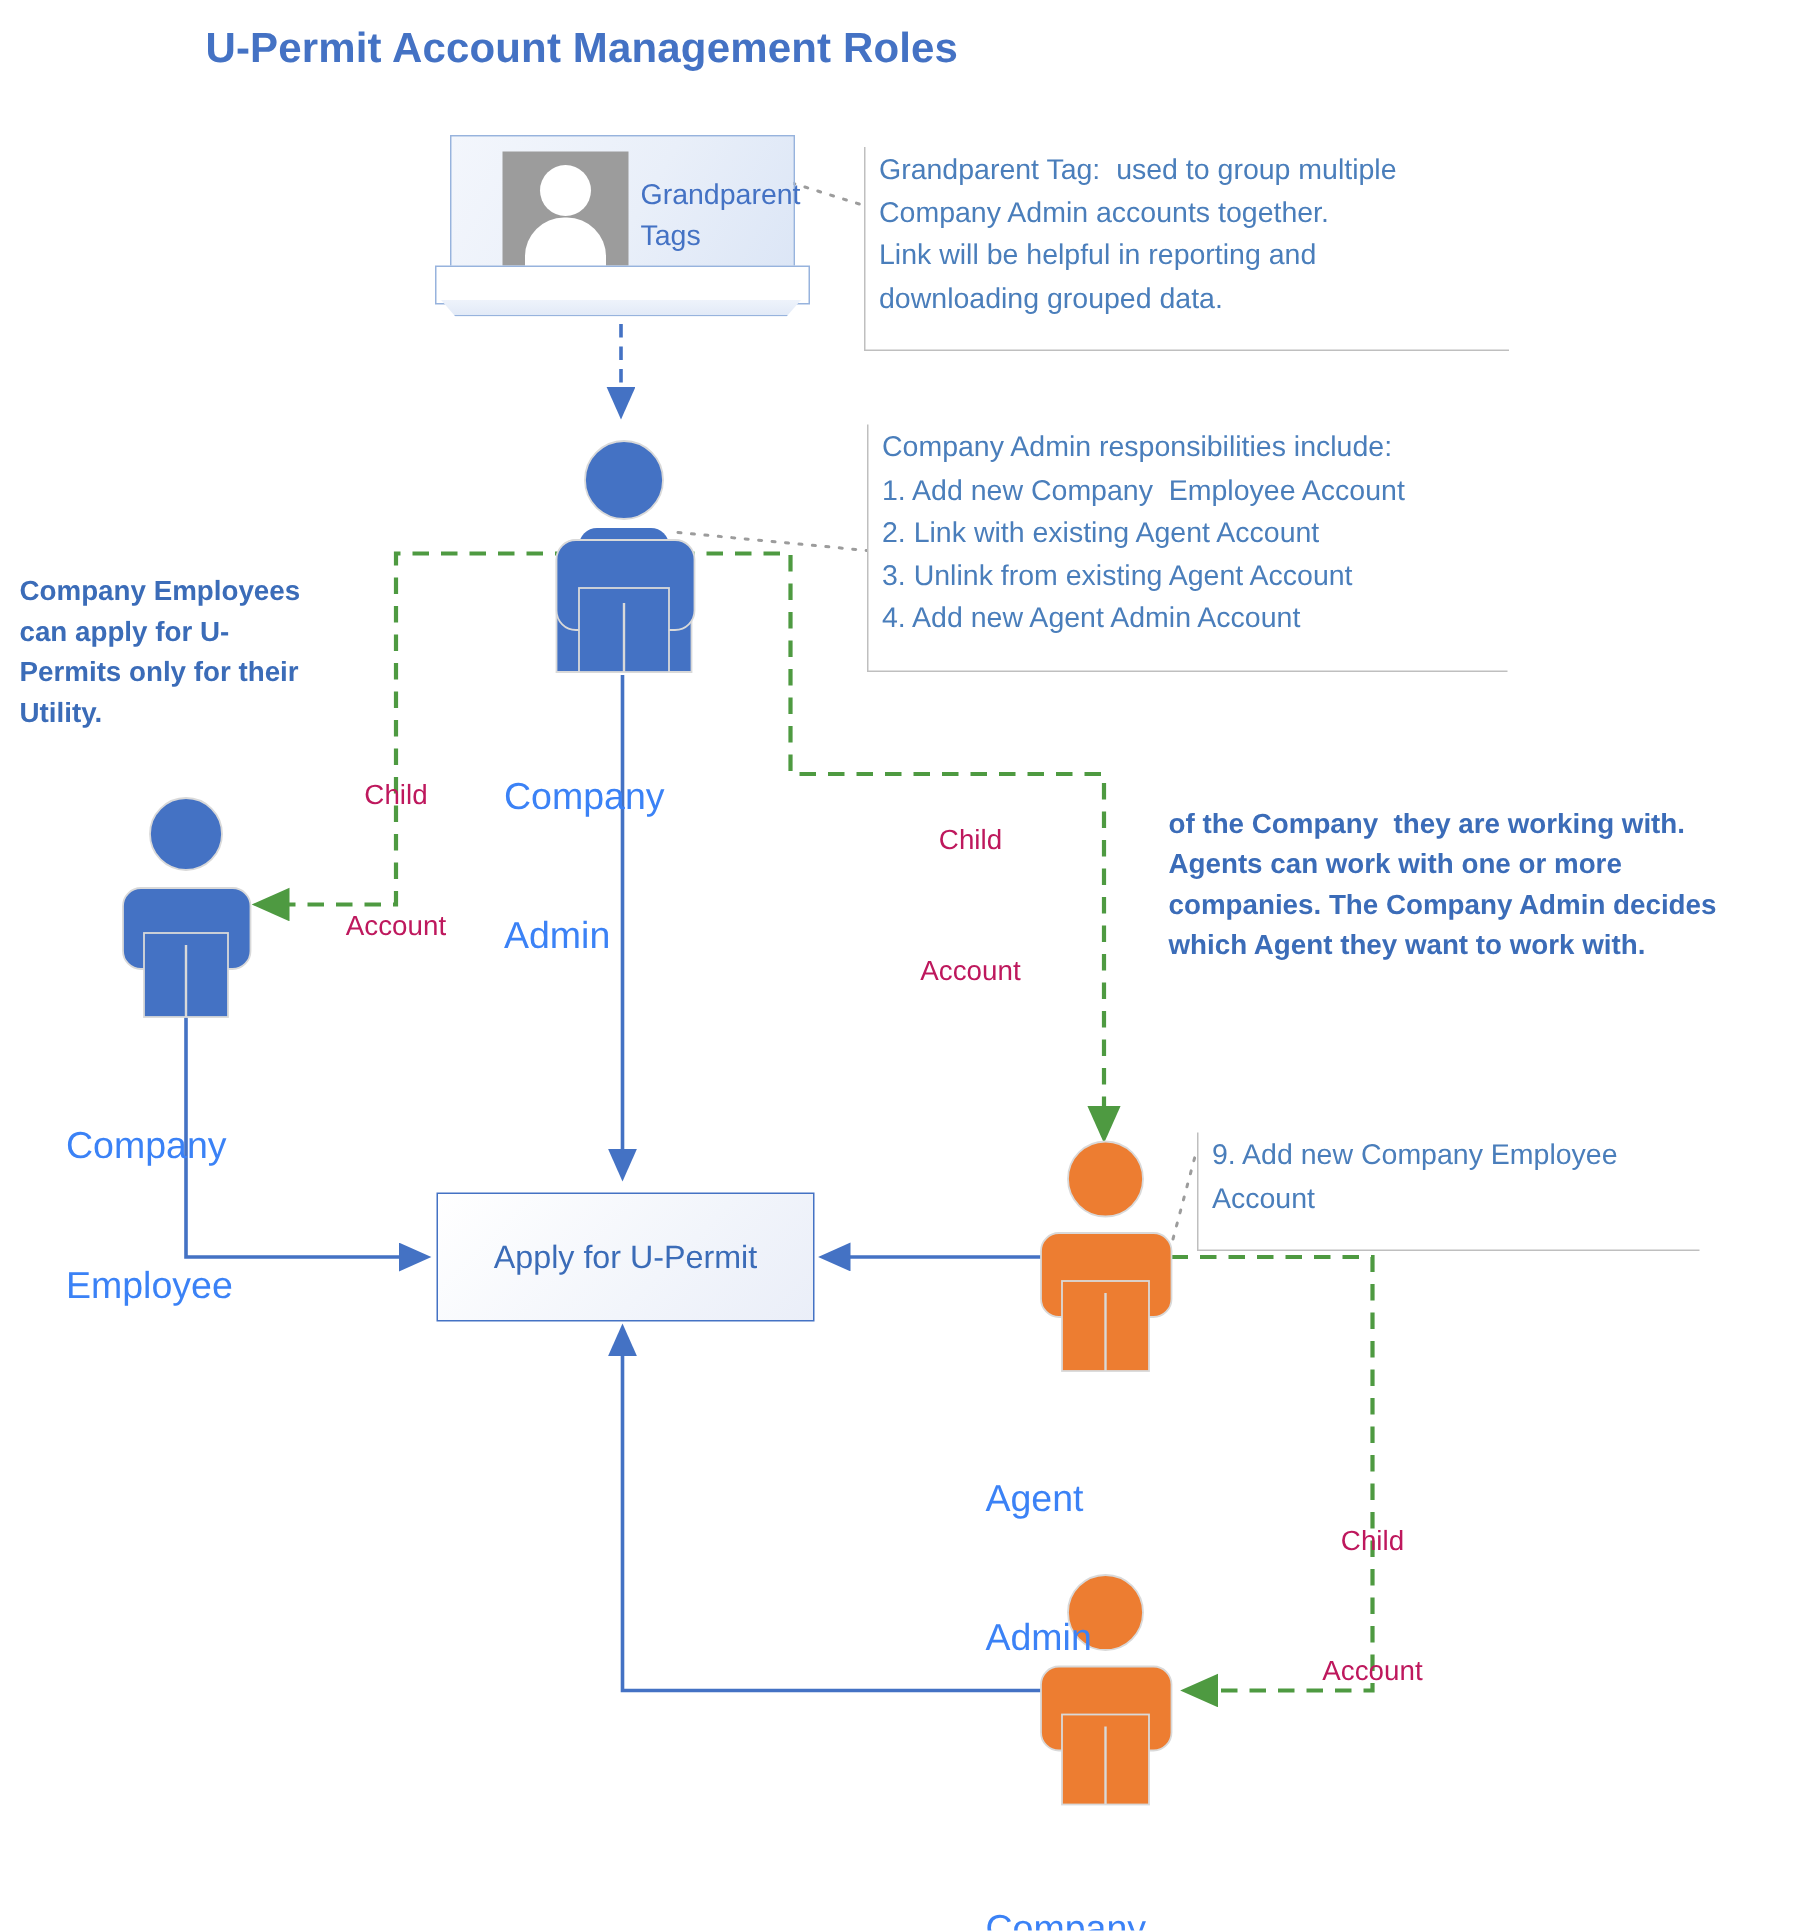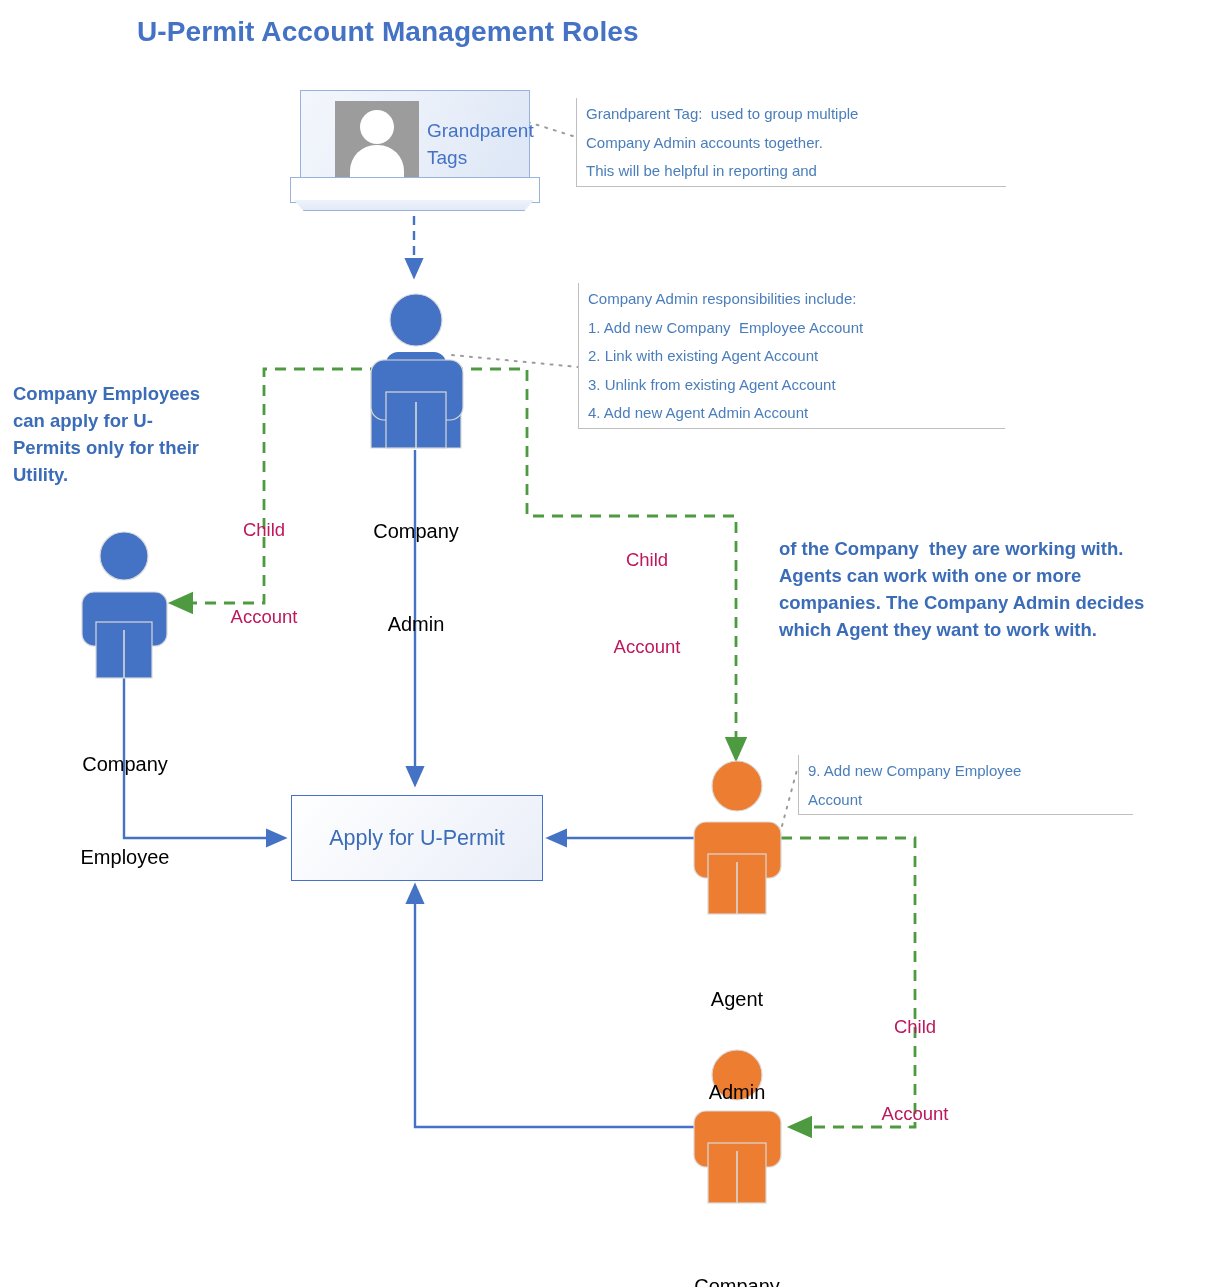--- a/index.html
+++ b/index.html
@@ -5,30 +5,30 @@
   html,body{margin:0;padding:0;background:#ffffff;}
   body{width:1206px;height:1287px;position:relative;
        font-family:"Liberation Sans",sans-serif;overflow:hidden;}
   #stage{position:absolute;inset:0;width:1206px;height:1228px;}
   svg.layer{position:absolute;left:0;top:0;width:1206px;height:1287px;overflow:visible;}
 
   .title{position:absolute;left:137px;top:16px;font-size:28px;font-weight:bold;
          color:#4472C4;letter-spacing:0.1px;white-space:nowrap;}
 
   .callout{position:absolute;border-left:1px solid #bfbfbf;border-bottom:1px solid #bfbfbf;
-           background:#ffffff;color:#4a7ebb;font-size:15px;line-height:28.6px;
-           padding:2px 6px 0 9px;box-sizing:border-box;}
+           background:#ffffff;color:#4a7ebb;font-size:19px;line-height:28.6px;
+           padding:2px 6px 19px 9px;box-sizing:border-box;}
   .callout .ln{display:block;white-space:pre;}
 
   .boldnote{position:absolute;color:#3b6cb8;font-weight:bold;font-size:18.5px;
             line-height:27px;}
   .boldnote .ln{display:block;white-space:pre;}
 
-  .figlabel{position:absolute;color:#000000;font-size:20px;line-height:31px;
-            text-align:center;white-space:pre;}
+  .figlabel{position:absolute;color:#3b82f6;font-size:25px;line-height:31px;
+            text-align:left;white-space:pre;}
   .figlabel .ln{display:block;}
 
   .edgelabel{position:absolute;color:#be185d;font-size:18.5px;line-height:29px;
              text-align:center;white-space:pre;}
   .edgelabel .ln{display:block;}
 
   .procbox{position:absolute;left:291px;top:795px;width:250px;height:84px;
            border:1px solid #4472C4;
            background:linear-gradient(135deg,#ffffff 0%,#f2f5fb 60%,#eaeef8 100%);
            display:flex;align-items:center;justify-content:center;}
@@ -139,21 +139,22 @@
         <span class="ln">Tags</span>
       </div>
     </div>
     <div class="gpbase"></div>
     <div class="gpfoot"></div>
   </div>
 
   <div class="callout" style="left:576px;top:98px;width:430px;">
     <span class="ln">Grandparent Tag:  used to group multiple</span>
     <span class="ln">Company Admin accounts together.</span>
-    <span class="ln">This will be helpful in reporting and</span>
+    <span class="ln">Link will be helpful in reporting and</span>
+    <span class="ln">downloading grouped data.</span>
   </div>
 
   <div class="callout" style="left:578px;top:283px;width:427px;">
     <span class="ln">Company Admin responsibilities include:</span>
     <span class="ln">1. Add new Company  Employee Account</span>
     <span class="ln">2. Link with existing Agent Account</span>
     <span class="ln">3. Unlink from existing Agent Account</span>
     <span class="ln">4. Add new Agent Admin Account</span>
   </div>
 

